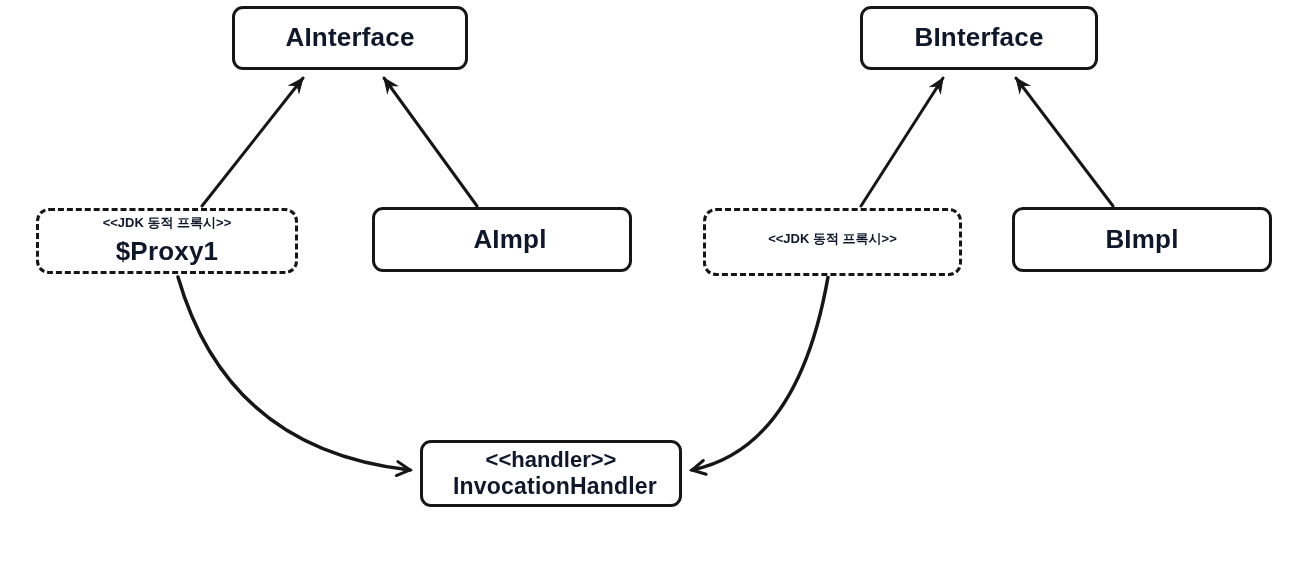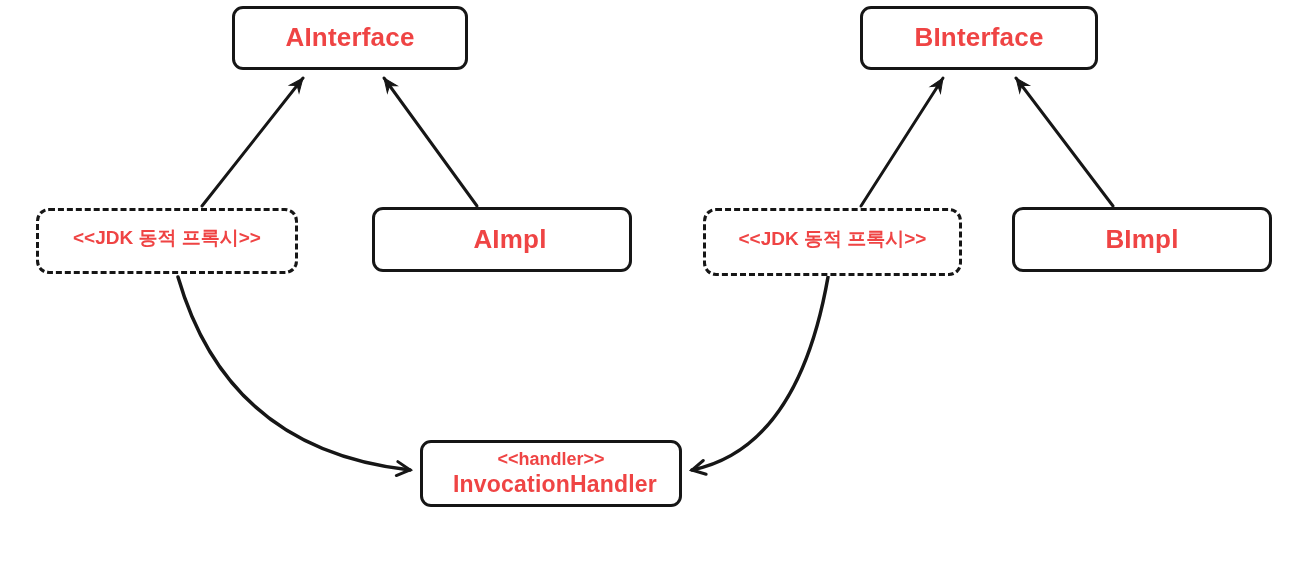--- a/index.html
+++ b/index.html
@@ -6,21 +6,21 @@
     margin: 0;
     padding: 0;
     background: #ffffff;
   }
   .canvas {
     position: relative;
     width: 1290px;
     height: 562px;
     background: #ffffff;
     font-family: "Liberation Sans", "DejaVu Sans", sans-serif;
-    color: #ef4444;
+    color: #0f172a;
     overflow: hidden;
   }
   svg.edges {
     position: absolute;
     left: 0;
     top: 0;
     width: 1290px;
     height: 562px;
   }
   .node {
@@ -41,26 +41,26 @@
     border-radius: 13px;
   }
   .label {
     font-weight: bold;
     font-size: 26px;
     letter-spacing: 0.2px;
     white-space: nowrap;
   }
   .stereo {
     font-weight: bold;
-    font-size: 19px;
+    font-size: 13px;
     margin-bottom: 6px;
     white-space: nowrap;
   }
   .handler-box .stereo {
-    font-size: 18px;
+    font-size: 22px;
     margin-bottom: 1px;
   }
   .handler-box .label {
     font-size: 23px;
     margin-left: 8px;
   }
   #n-ainterface { left: 232px; top: 6px;  width: 236px; height: 64px; }
   #n-binterface { left: 860px; top: 6px;  width: 238px; height: 64px; }
   #n-proxy1     { left: 36px;  top: 208px; width: 262px; height: 66px; }
   #n-aimpl      { left: 372px; top: 207px; width: 260px; height: 65px; padding-left: 16px; }
@@ -94,20 +94,21 @@
   <div class="node" id="n-ainterface">
     <div class="label">AInterface</div>
   </div>
 
   <div class="node" id="n-binterface">
     <div class="label">BInterface</div>
   </div>
 
   <div class="node dashed" id="n-proxy1">
     <div class="stereo">&lt;&lt;JDK 동적 프록시&gt;&gt;</div>
+    <div class="label">$Proxy1</div>
   </div>
 
   <div class="node" id="n-aimpl">
     <div class="label">AImpl</div>
   </div>
 
   <div class="node dashed" id="n-proxy2">
     <div class="stereo">&lt;&lt;JDK 동적 프록시&gt;&gt;</div>
   </div>
 

